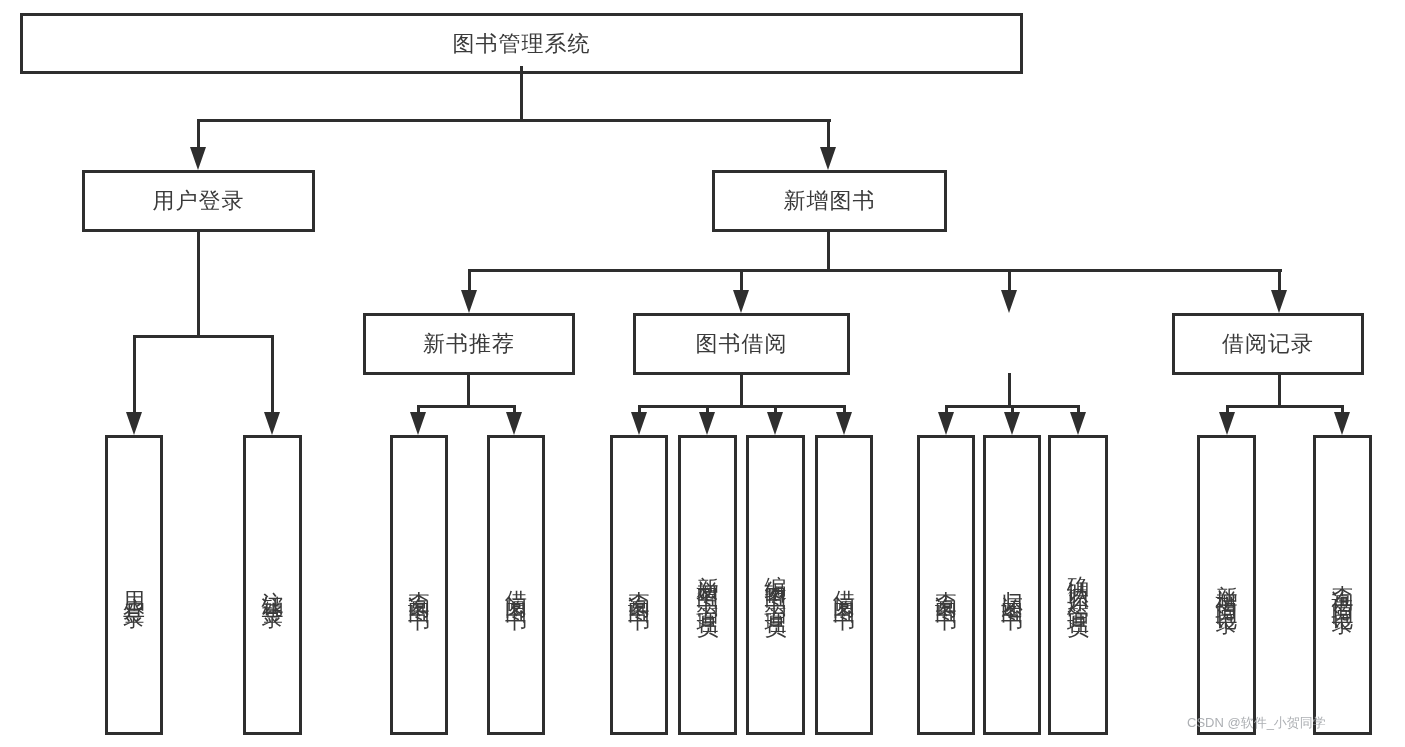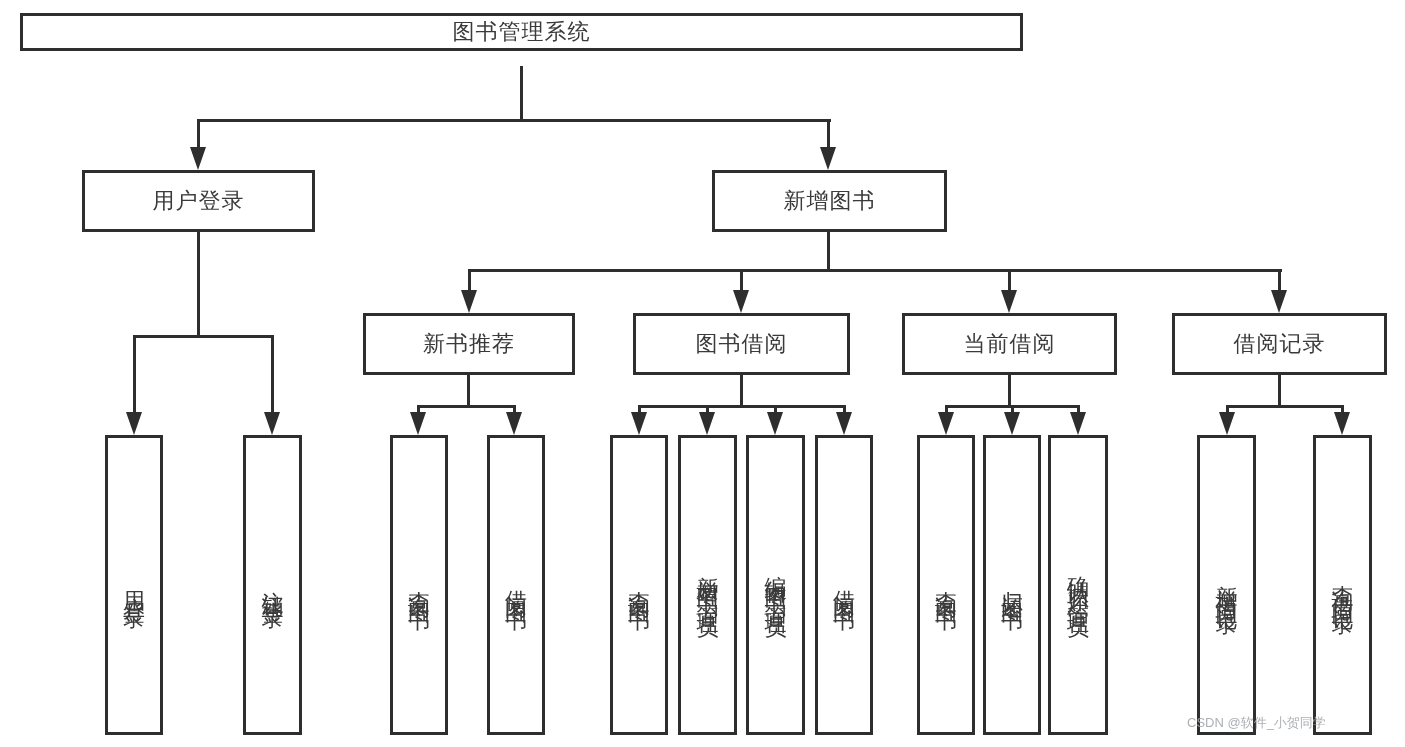--- a/index.html
+++ b/index.html
@@ -30,21 +30,21 @@
   .watermark{
     position:absolute;left:1187px;top:714px;z-index:5;
     font-size:13px;color:var(--wm);white-space:nowrap;opacity:.92;
   }
 </style>
 </head>
 <body>
 
 <div id="stage">
 
-  <div class="box hbox" style="left:20px;top:13px;width:1003px;height:38px;">
+  <div class="box hbox" style="left:20px;top:13px;width:1003px;height:61px;">
     <span>图书管理系统</span>
   </div>
 
   <div class="vline" style="left:520px;top:66px;width:3px;height:56px;"></div>
   <div class="hline" style="left:197px;top:119px;width:634px;height:3px;"></div>
   <div class="vline" style="left:197px;top:119px;width:3px;height:29px;"></div>
   <div class="arrow" style="left:190px;top:147px;"></div>
   <div class="vline" style="left:827px;top:119px;width:3px;height:29px;"></div>
   <div class="arrow" style="left:820px;top:147px;"></div>
 
@@ -72,24 +72,21 @@
   <div class="arrow" style="left:1001px;top:290px;"></div>
   <div class="vline" style="left:1278px;top:269px;width:3px;height:22px;"></div>
   <div class="arrow" style="left:1271px;top:290px;"></div>
 
   <div class="box hbox" style="left:633px;top:313px;width:217px;height:62px;">
     <span>图书借阅</span>
   </div>
   <div class="box hbox" style="left:363px;top:313px;width:212px;height:62px;">
     <span>新书推荐</span>
   </div>
-  <div class="box hbox" style="left:902px;top:313px;width:215px;height:62px;">
-    <span>当前借阅</span>
-  </div>
-  <div class="box hbox" style="left:1172px;top:313px;width:215px;height:62px;">
+  <div class="box hbox" style="left:1172px;top:313px;width:192px;height:62px;">
     <span>借阅记录</span>
   </div>
 
   <div class="vline" style="left:467px;top:373px;width:3px;height:34px;"></div>
   <div class="hline" style="left:417px;top:405px;width:99px;height:3px;"></div>
   <div class="vline" style="left:417px;top:405px;width:3px;height:9px;"></div>
   <div class="arrow" style="left:410px;top:412px;"></div>
   <div class="vline" style="left:513px;top:405px;width:3px;height:9px;"></div>
   <div class="arrow" style="left:506px;top:412px;"></div>
 

